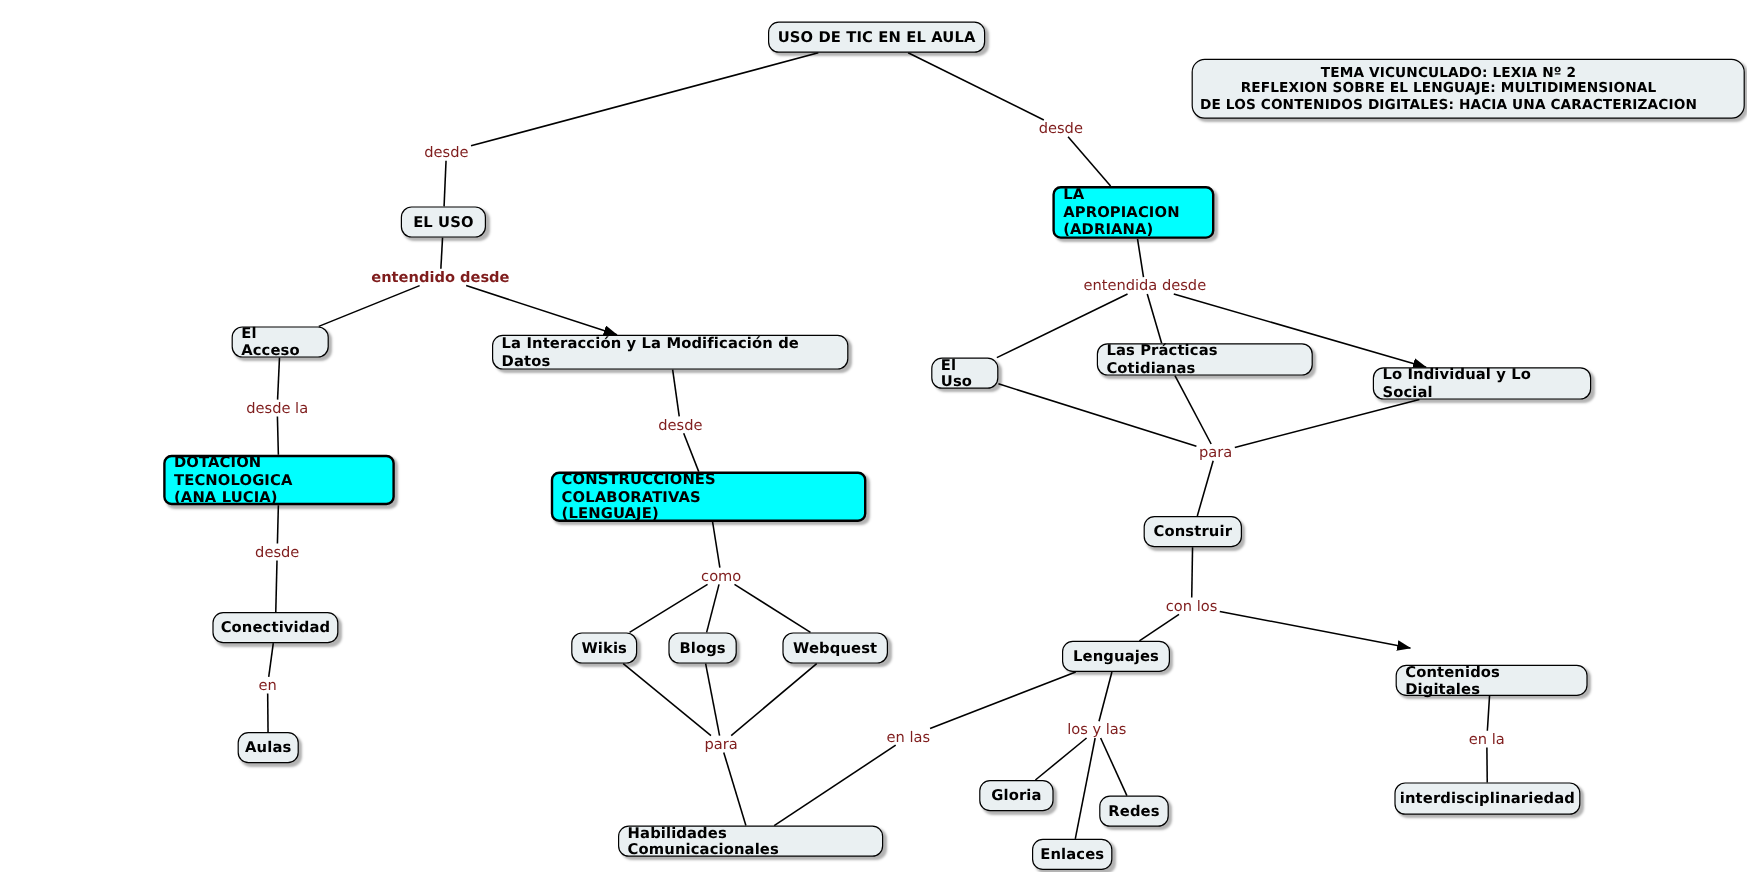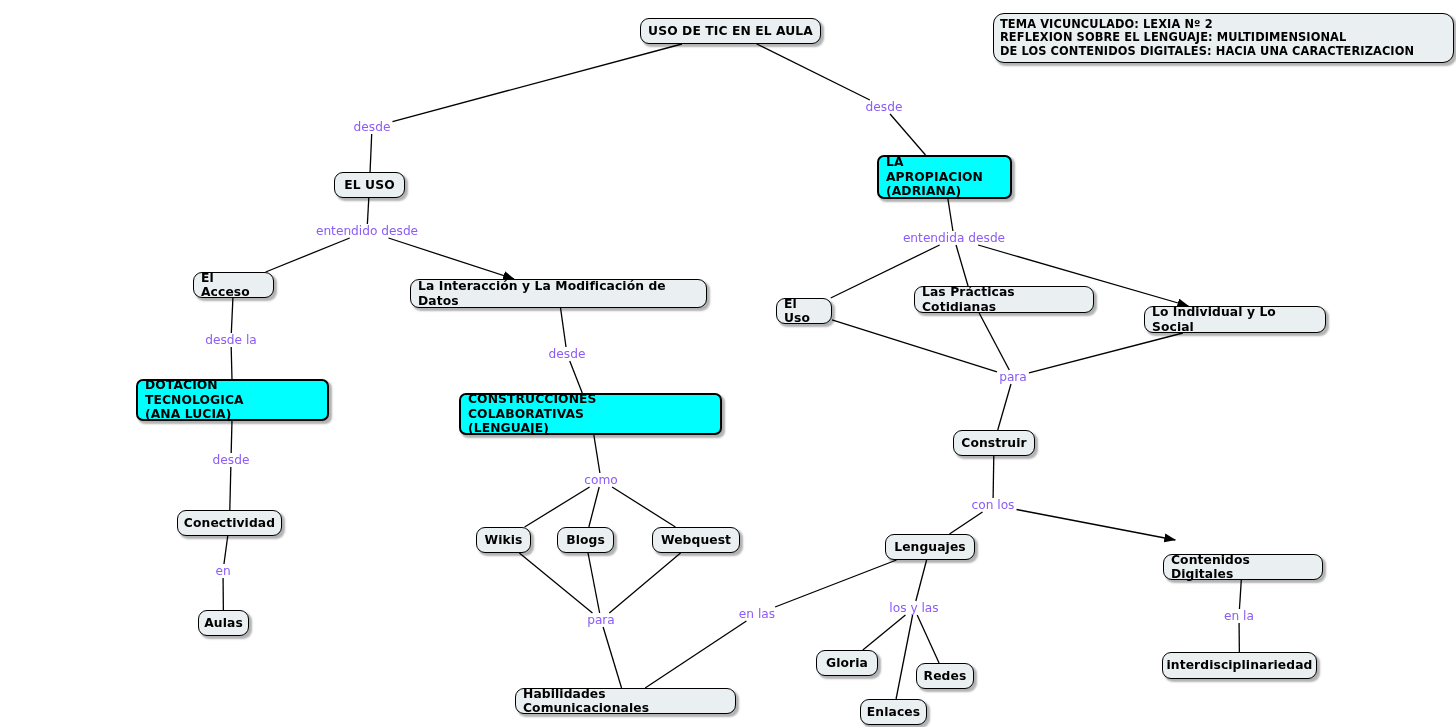--- a/index.html
+++ b/index.html
@@ -53,28 +53,29 @@
   .node.infobox {
     font-size: 11.4px;
     line-height: 13.6px;
     border-radius: 11px;
     padding: 3px 6px;
   }
   .node.infobox-left {
     text-align: center;
   }
   .node.infobox-right {
-    text-align: left;
+    text-align: center;
     justify-content: flex-start;
+    margin-top: 36px;
   }
   .linklabel {
     position: absolute;
     font-size: 12.2px;
     font-weight: normal;
-    color: #8b5cf6;
+    color: #7f1d1d;
     white-space: nowrap;
     background: transparent;
     z-index: 6;
     transform: translate(-50%, -50%);
   }
 </style>
 </head>
 <body>
 
 <div id="canvas">
@@ -160,21 +161,21 @@
       <div class="node" style="left: 198px; top: 610px; width: 51px; height: 26px;">Aulas</div>
       <div class="node" style="left: 816px; top: 650px; width: 62px; height: 26px;">Gloria</div>
       <div class="node" style="left: 916px; top: 663px; width: 58px; height: 26px;">Redes</div>
       <div class="node" style="left: 1162px; top: 652px; width: 155px; height: 27px;">interdisciplinariedad</div>
       <div class="node" style="left: 515px; top: 688px; width: 221px; height: 26px;">Habilidades Comunicacionales</div>
       <div class="node" style="left: 860px; top: 699px; width: 67px; height: 26px;">Enlaces</div>
     </div>
   <div id="label-layer">
       <div class="linklabel" style="left: 372px; top: 127px;">desde</div>
       <div class="linklabel" style="left: 884px; top: 107px;">desde</div>
-      <div class="linklabel" style="left: 367px; top: 231px;">entendido desde</div>
+      <div class="linklabel" style="left: 367px; top: 231px; font-weight: bold;">entendido desde</div>
       <div class="linklabel" style="left: 954px; top: 238px;">entendida desde</div>
       <div class="linklabel" style="left: 231px; top: 340px;">desde la</div>
       <div class="linklabel" style="left: 567px; top: 354px;">desde</div>
       <div class="linklabel" style="left: 1013px; top: 377px;">para</div>
       <div class="linklabel" style="left: 231px; top: 460px;">desde</div>
       <div class="linklabel" style="left: 601px; top: 480px;">como</div>
       <div class="linklabel" style="left: 993px; top: 505px;">con los</div>
       <div class="linklabel" style="left: 223px; top: 571px;">en</div>
       <div class="linklabel" style="left: 914px; top: 608px;">los y las</div>
       <div class="linklabel" style="left: 601px; top: 620px;">para</div>

